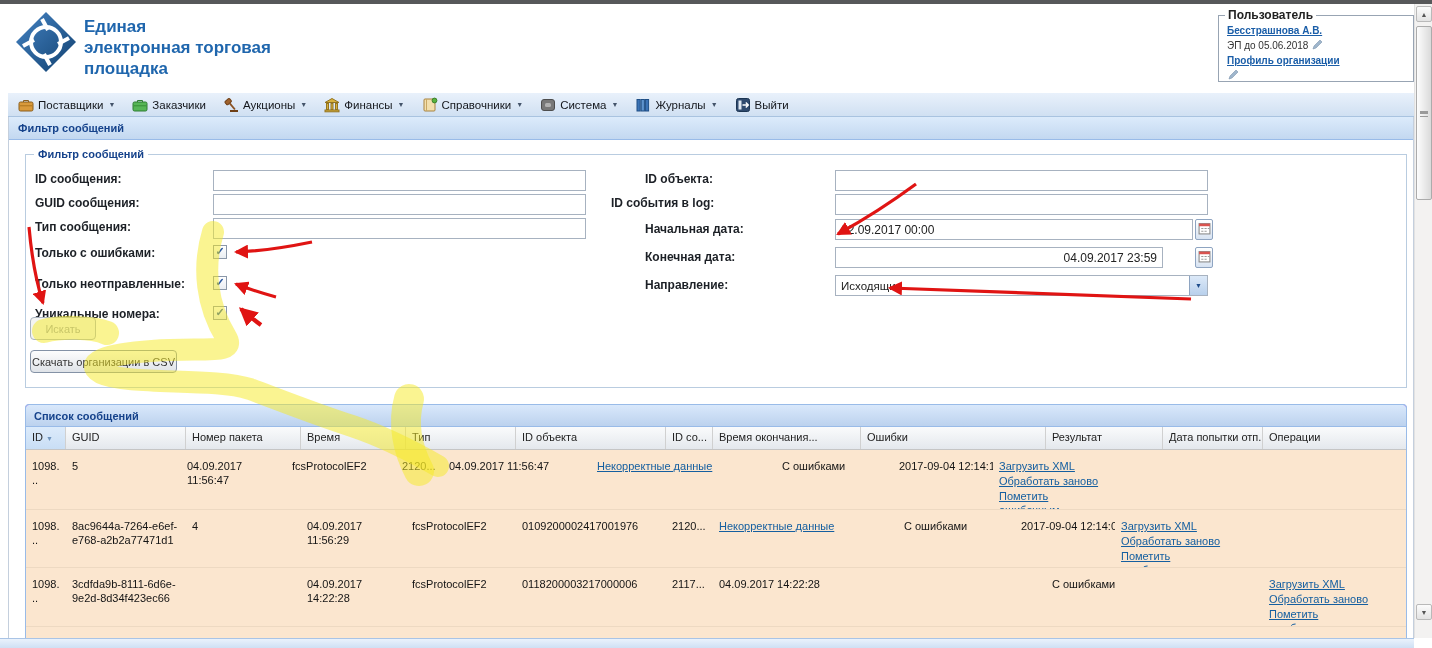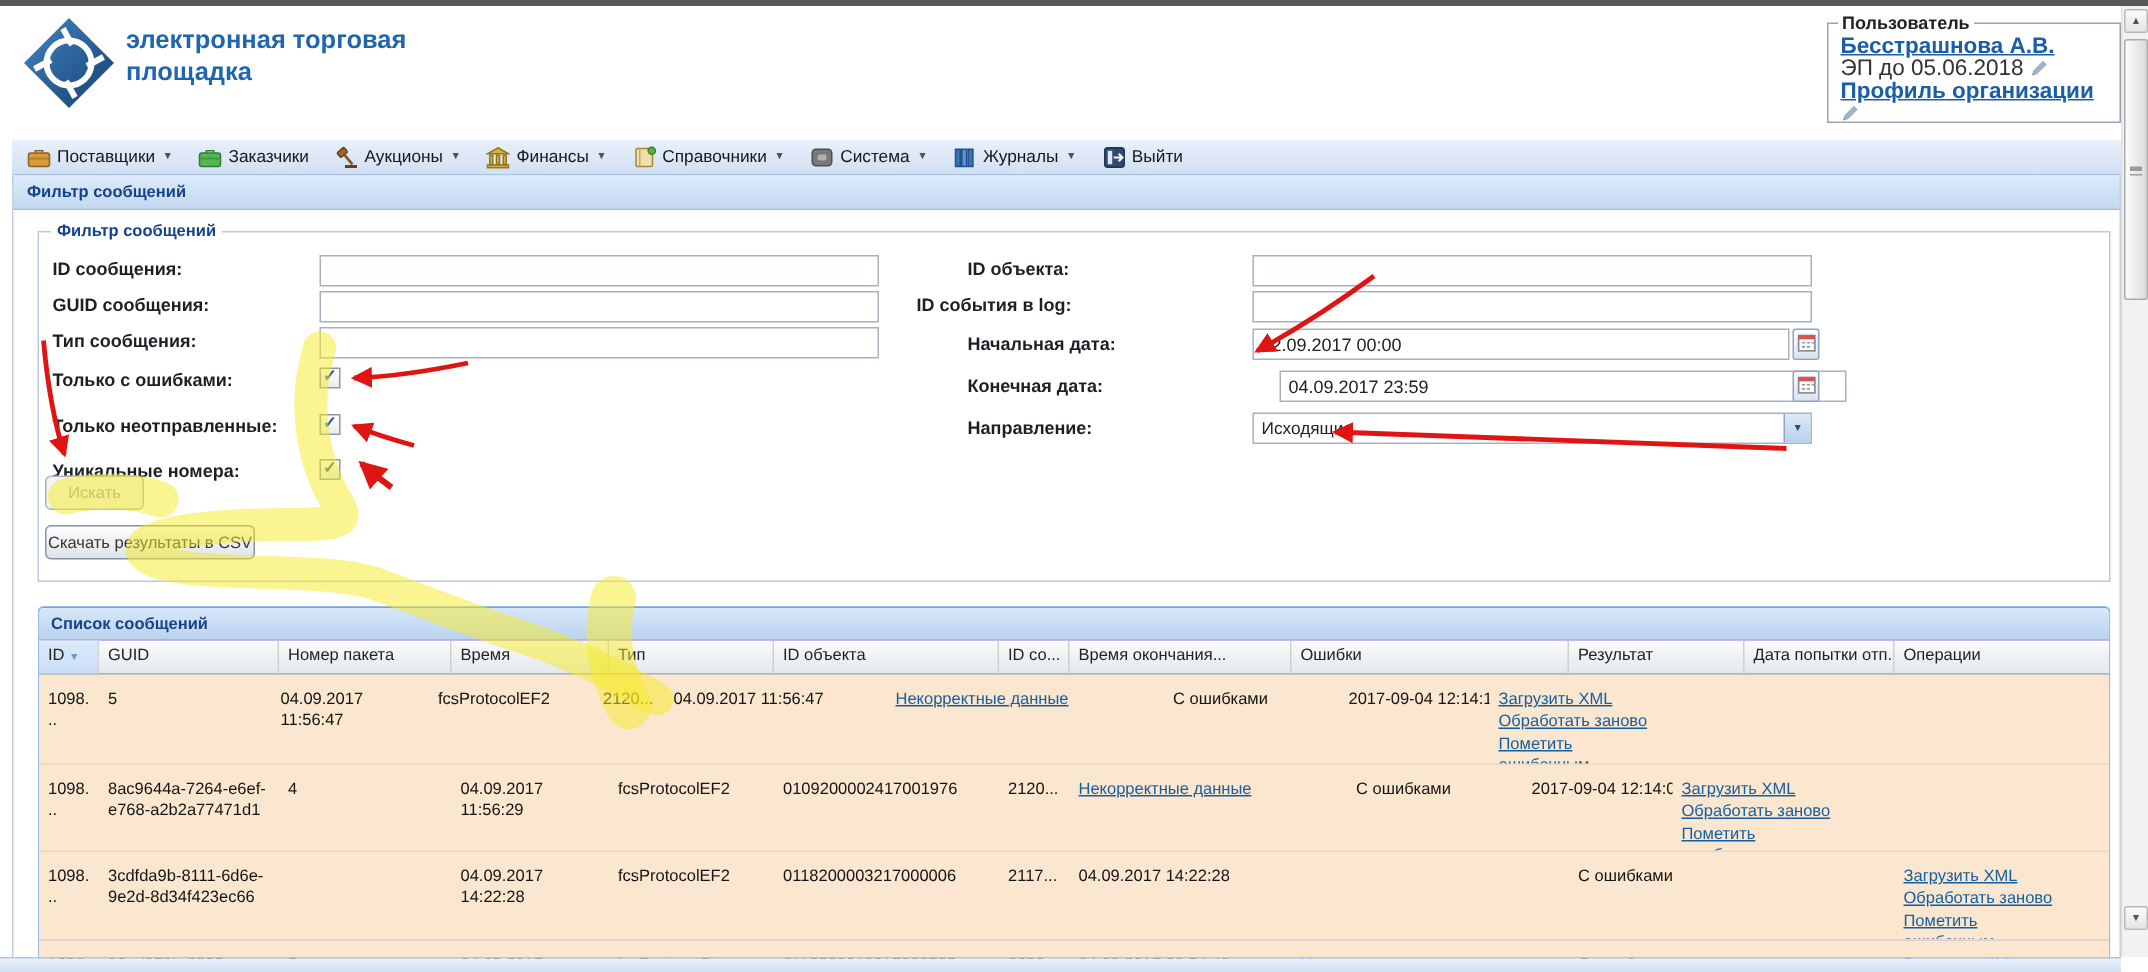--- a/index.html
+++ b/index.html
@@ -8,21 +8,21 @@
   .abs{position:absolute}
   
   .top-strip{left:0;top:0;width:1432px;height:4px;background:#57585a}
   .frame-l{left:8px;top:117px;width:1px;height:521px;background:#c4cfdd}
   .frame-r{left:1413px;top:117px;width:1px;height:521px;background:#c4cfdd}
   
   .logo-box{left:14px;top:10px;width:64px;height:64px}
   .logo-text{left:84px;top:16px;font-size:17px;font-weight:bold;color:#1f66ad;line-height:21px}
   .user-fs{left:1218px;top:8px;width:196px;height:74px;border:1px solid #98a4b3;background:#fff;padding:1px 8px 2px}
   .user-fs legend{font-size:12px;font-weight:bold;color:#222;padding:0 3px;margin-left:-2px}
-  .user-fs .ln{font-size:15px;line-height:15px;color:#333;white-space:nowrap}
+  .user-fs .ln{font-size:10px;line-height:15px;color:#333;white-space:nowrap}
   .ulink{color:#1b5ea8;font-weight:bold;text-decoration:underline;cursor:pointer}
   .pencil{display:inline-block;width:12px;height:12px;vertical-align:-2px}
   
   .menubar{left:8px;top:92px;width:1406px;height:25px;display:flex;align-items:center;gap:17px;
     padding:0 10px;background:linear-gradient(#e9f1fb,#d0e0f2);border-top:1px solid #fff;border-bottom:1px solid #a9c3e0}
   .mi{display:flex;align-items:center;gap:4px;cursor:pointer}
   .mi .mil{font-size:11.5px;color:#14171c}
   .mi .mia{font-size:7px;color:#44546a;margin-left:1px}
   .mic{width:16px;height:16px;display:inline-block}
   
@@ -97,20 +97,21 @@
     </g>
     <g stroke="#fff" stroke-width="4">
       <line x1="28" y1="9" x2="34" y2="20"></line>
         <line x1="55" y1="28" x2="44" y2="34"></line>
       <line x1="36" y1="55" x2="30" y2="44"></line>
         <line x1="9" y1="36" x2="20" y2="30"></line>
     </g>
   </svg>
 </div>
 <div class="abs logo-text">
+  <div>Единая</div>
   <div>электронная торговая</div>
   <div>площадка</div>
 </div>
 
 <fieldset class="abs user-fs">
   <legend>Пользователь</legend>
   <div class="ln"><a class="ulink">Бесстрашнова А.В.</a></div>
   <div class="ln"><span>ЭП до 05.06.2018</span>
     <span class="pencil">
       <svg width="12" height="12" viewBox="0 0 12 12">
@@ -224,39 +225,39 @@
     <i>✓</i>
   </span>
 <span class="cbx" style="left:213px;top:276px">
     <i>✓</i>
   </span>
 <span class="cbx" style="left:213px;top:306px">
     <i>✓</i>
   </span>
 
 <button class="btn dis" style="left:30px;top:317px;width:66px" disabled="">Искать</button>
-<button class="btn" style="left:30px;top:350px">Скачать результаты в CSV</button>
+<button class="btn" style="left:30px;top:350px">Скачать организации в CSV</button>
 
 <span class="f-label" style="left:645px;top:172px">ID объекта:</span>
 <span class="f-label" style="left:611px;top:196px">ID события в log:</span>
 <span class="f-label" style="left:645px;top:222px">Начальная дата:</span>
 <span class="f-label" style="left:645px;top:250px">Конечная дата:</span>
 <span class="f-label" style="left:645px;top:278px">Направление:</span>
 
 <input class="f-input" style="left: 835px; top: 170px; width: 373px;">
 <input class="f-input" style="left: 835px; top: 194px; width: 373px;">
 <input class="f-input" style="left: 835px; top: 219px; width: 358px;" value="02.09.2017 00:00">
 <button class="cal-btn" style="left:1195px;top:219px">
   <svg width="13" height="13" viewBox="0 0 12 12">
       <rect x="1" y="1.5" width="10" height="9.5" fill="#fff" stroke="#8a8a8a"></rect>
       <rect x="1" y="1.5" width="10" height="2.4" fill="#d9534f"></rect>
       <path d="M3 6h2M6 6h2M9 6h1.5M3 8.5h2M6 8.5h2" stroke="#9a9a9a"></path>
     </svg>
 </button>
-<input class="f-input" style="left: 853px; top: 247px; width: 378px;" value="04.09.2017 23:59">
+<input class="f-input" style="left: 835px; top: 247px; width: 328px; text-align: right;" value="04.09.2017 23:59">
 <button class="cal-btn" style="left:1195px;top:247px">
   <svg width="13" height="13" viewBox="0 0 12 12">
       <rect x="1" y="1.5" width="10" height="9.5" fill="#fff" stroke="#8a8a8a"></rect>
       <rect x="1" y="1.5" width="10" height="2.4" fill="#d9534f"></rect>
       <path d="M3 6h2M6 6h2M9 6h1.5M3 8.5h2M6 8.5h2" stroke="#9a9a9a"></path>
     </svg>
 </button>
 <div class="combo" style="left:835px;top:275px;width:373px">
   <span class="combo-text">Исходящие</span>
   <span class="combo-btn">

